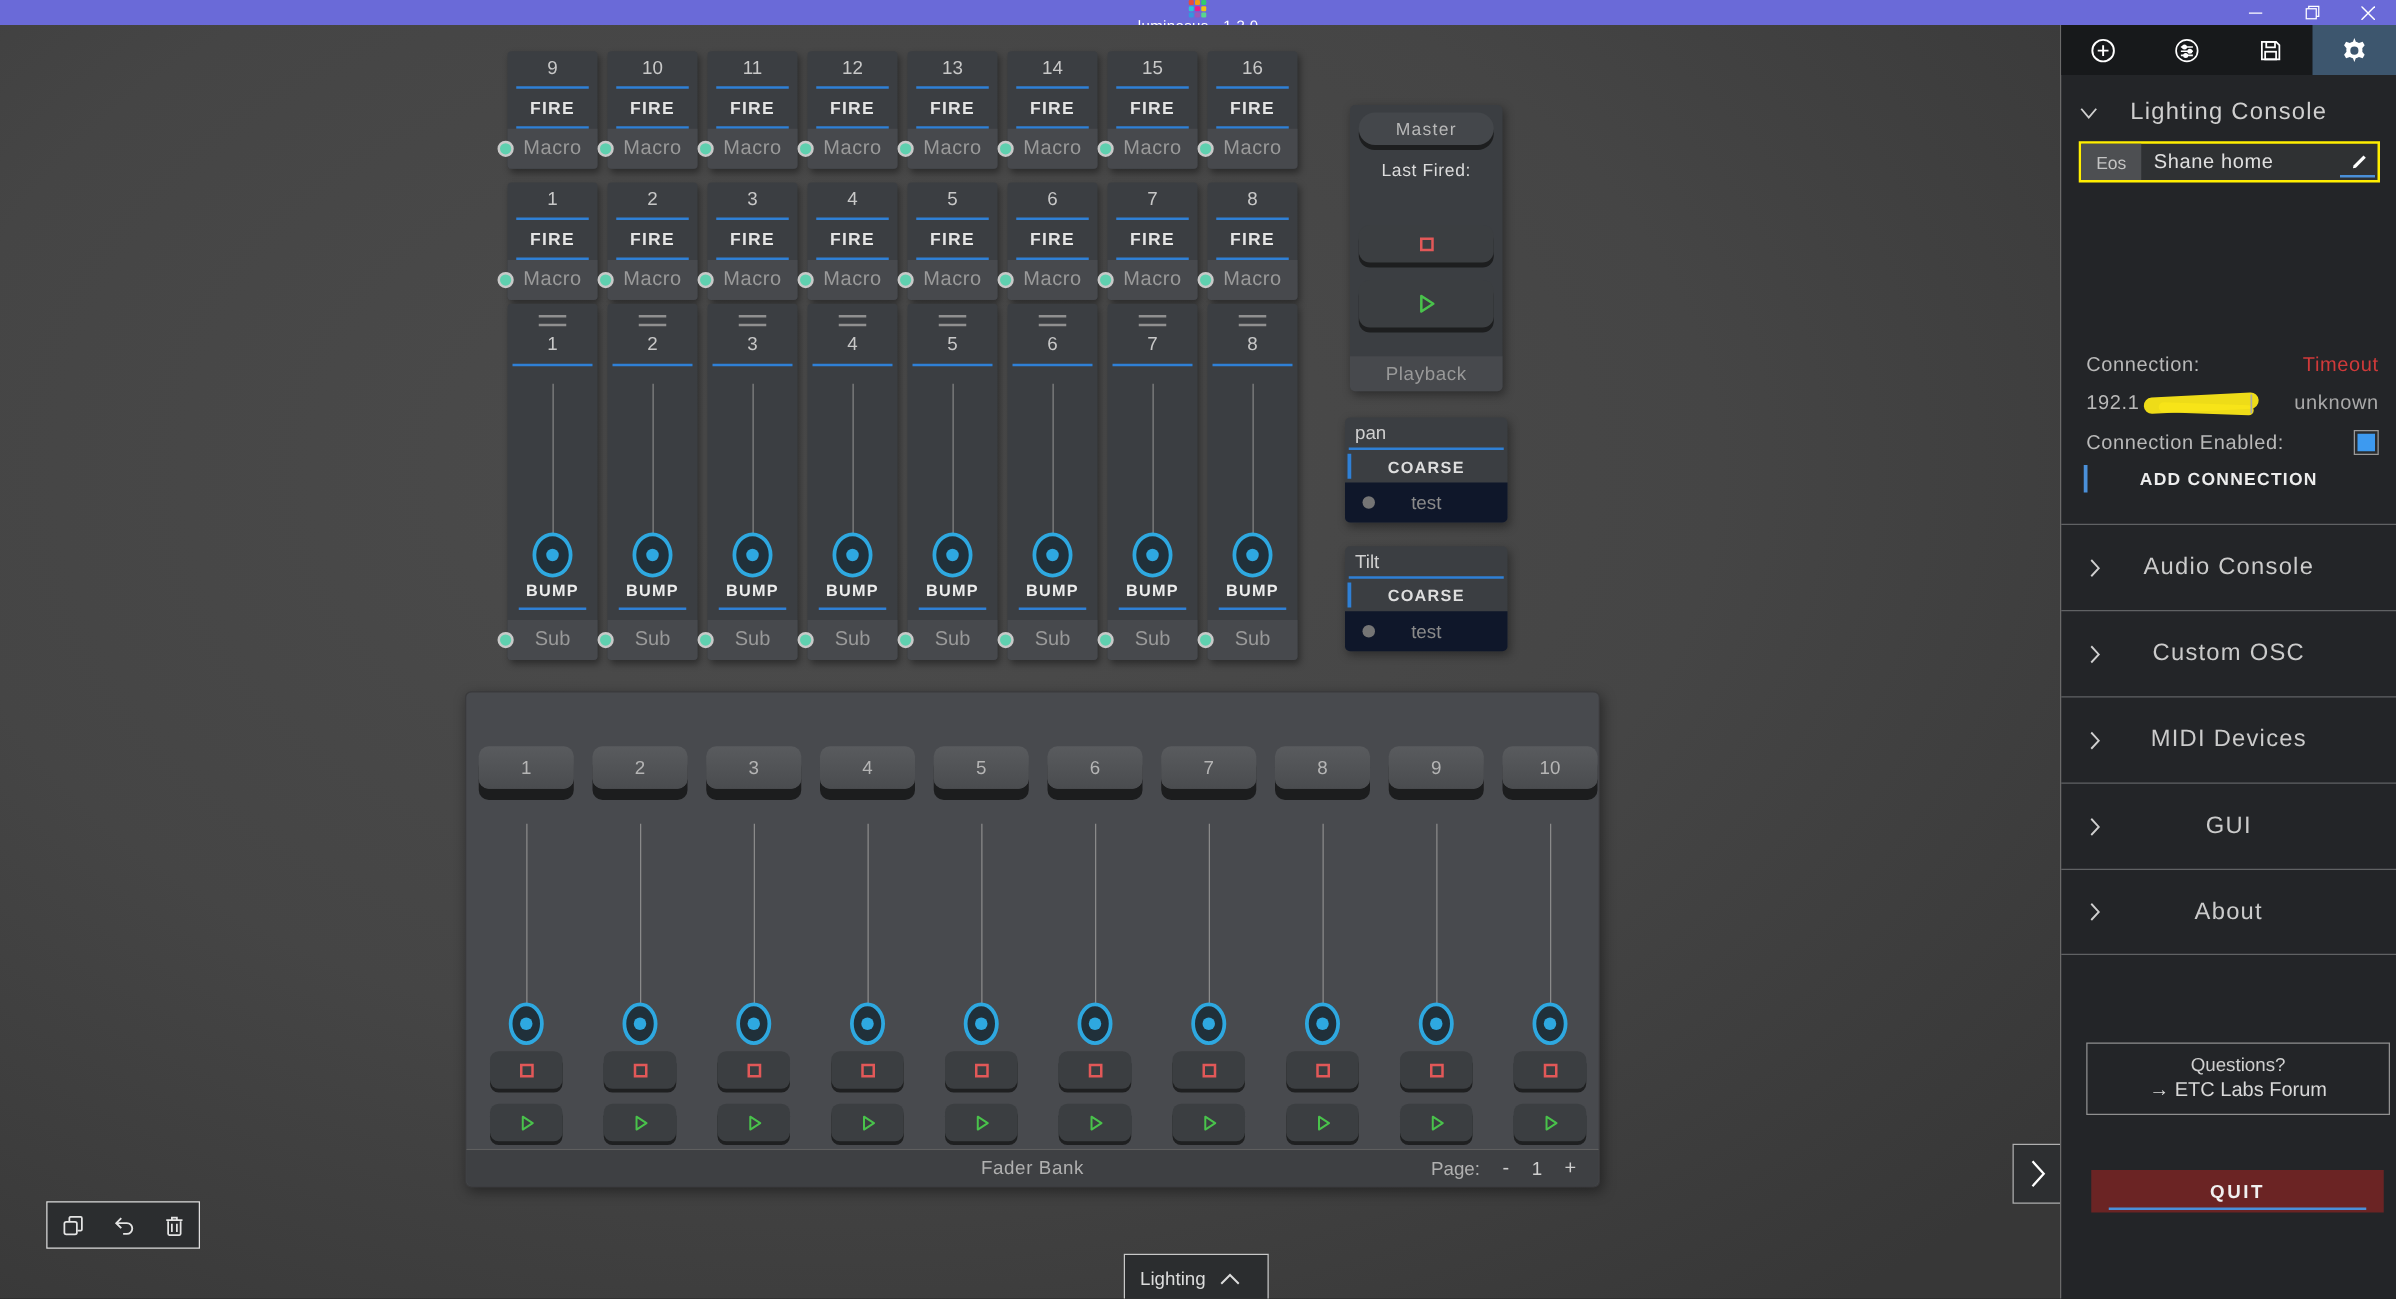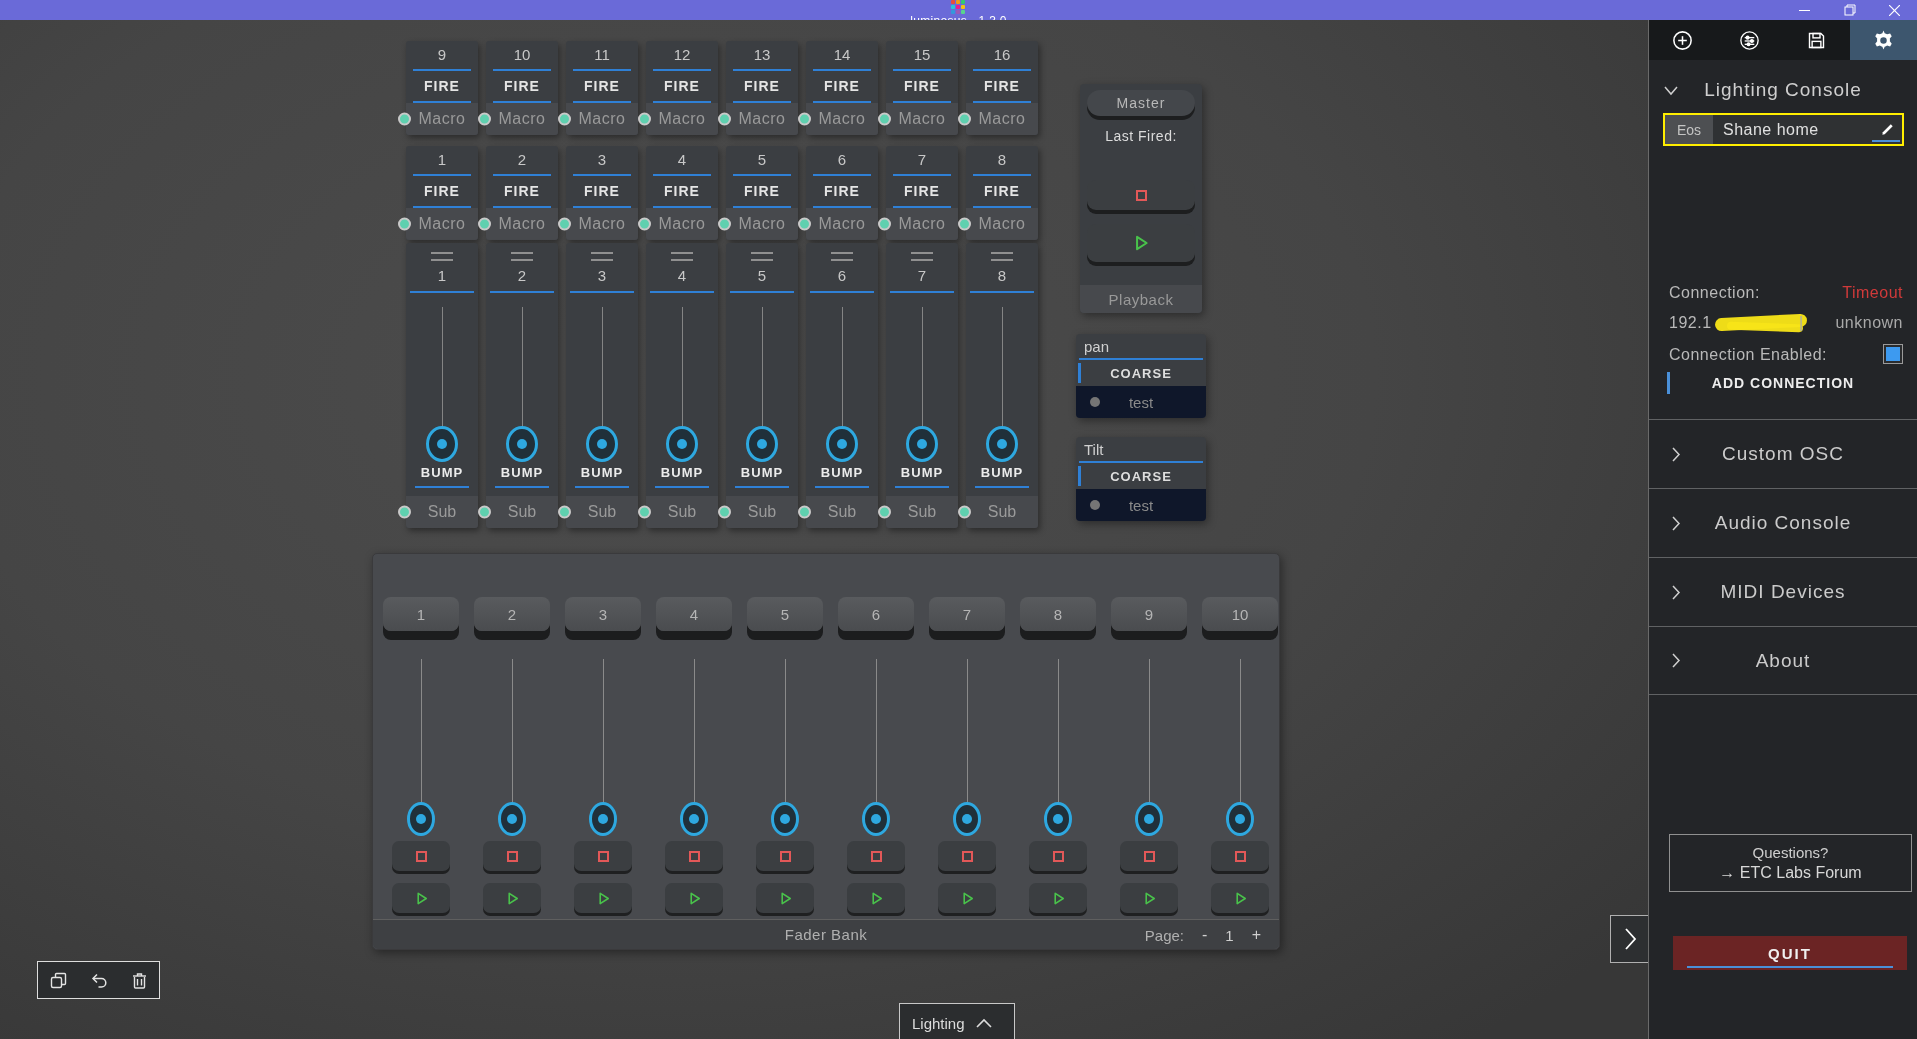--- a/index.html
+++ b/index.html
@@ -781,44 +781,52 @@
       <span class="add-label">ADD CONNECTION</span>
     </div>
 
     <div id="sb-menu">
         <div class="menu-row">
           <span class="chev">
             <svg width="10" height="17" viewBox="0 0 10 17" fill="none" stroke="#cfcfcf" stroke-width="1.5">
               <polyline points="2,2 8,8.5 2,15"></polyline>
             </svg>
           </span>
-          <span class="mlabel">Custom OSC</span>
+          <span class="mlabel">Audio Console</span>
         </div>
         <div class="menu-row">
           <span class="chev">
             <svg width="10" height="17" viewBox="0 0 10 17" fill="none" stroke="#cfcfcf" stroke-width="1.5">
               <polyline points="2,2 8,8.5 2,15"></polyline>
             </svg>
           </span>
-          <span class="mlabel">Audio Console</span>
+          <span class="mlabel">Custom OSC</span>
         </div>
         <div class="menu-row">
           <span class="chev">
             <svg width="10" height="17" viewBox="0 0 10 17" fill="none" stroke="#cfcfcf" stroke-width="1.5">
               <polyline points="2,2 8,8.5 2,15"></polyline>
             </svg>
           </span>
           <span class="mlabel">MIDI Devices</span>
         </div>
         <div class="menu-row">
           <span class="chev">
             <svg width="10" height="17" viewBox="0 0 10 17" fill="none" stroke="#cfcfcf" stroke-width="1.5">
               <polyline points="2,2 8,8.5 2,15"></polyline>
             </svg>
           </span>
+          <span class="mlabel">GUI</span>
+        </div>
+        <div class="menu-row">
+          <span class="chev">
+            <svg width="10" height="17" viewBox="0 0 10 17" fill="none" stroke="#cfcfcf" stroke-width="1.5">
+              <polyline points="2,2 8,8.5 2,15"></polyline>
+            </svg>
+          </span>
           <span class="mlabel">About</span>
         </div>
       </div>
 
     <div id="questions-box">
       <span class="q1">Questions?</span>
       <span class="q2">→ ETC Labs Forum</span>
     </div>
 
     <div id="quit-btn">

